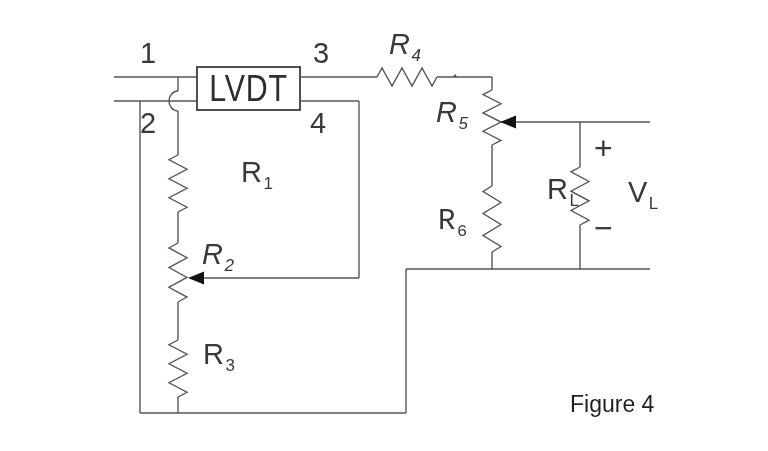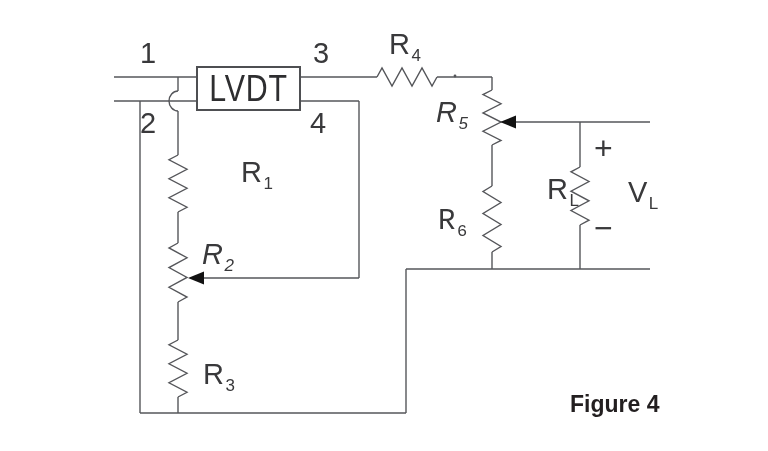--- a/index.html
+++ b/index.html
@@ -45,21 +45,21 @@
     display: flex; align-items: center; justify-content: center;
     font-size: 37px;
     color: #2e2e30;
     transform: scaleX(0.82);
     letter-spacing: 1px;
     line-height: 1;
   }
   .caption {
     position: absolute;
     color: var(--caption, #231f20);
-    font-weight: bold;
+    font-weight: normal;
     font-size: 23px;
     line-height: 1;
     letter-spacing: 0px;
   }
 </style>
 </head>
 <body>
 
 <div class="stage">
 
@@ -113,22 +113,22 @@
 
   <span class="lbl" style="left:140px; top:39px;"><span>1</span></span>
   <span class="lbl" style="left:140px; top:109px;"><span>2</span></span>
   <span class="lbl" style="left:313px; top:39px;"><span>3</span></span>
   <span class="lbl" style="left:310px; top:109px;"><span>4</span></span>
 
   <div class="lvdt-text">LVDT</div>
 
   <span class="lbl" style="left:199px; top:158px;margin-left:42px;"><span>R</span><span class="sub">1</span></span>
   <span class="lbl" style="left:202px; top:240px;font-style:italic;"><span>R</span><span class="sub">2</span></span>
-  <span class="lbl" style="left:203px; top:340px;margin-top:20px;"><span>R</span><span class="sub">3</span></span>
-  <span class="lbl" style="left:389px; top:30px;"><span>R</span><span class="sub">4</span></span>
+  <span class="lbl" style="left:203px; top:340px;"><span>R</span><span class="sub">3</span></span>
+  <span class="lbl" style="left:389px; top:30px;font-style:italic;"><span>R</span><span class="sub">4</span></span>
   <span class="lbl" style="left:436px; top:98px;font-style:italic;"><span>R</span><span class="sub">5</span></span>
   <span class="lbl" style="left:438px; top:207px;font-family:Liberation Mono, monospace;"><span>R</span><span class="sub">6</span></span>
   <span class="lbl" style="left:547px; top:175px;"><span>R</span><span class="sub">L</span></span>
 
   <span class="lbl sign" style="left:594px; top:132px;">+</span>
   <span class="lbl" style="left:628px; top:178px;"><span>V</span><span class="sub">L</span></span>
   <span class="lbl sign" style="left:594px; top:212px;">−</span>
 
   <span class="caption" style="left:570px; top:393px;">Figure 4</span>
 </div>

